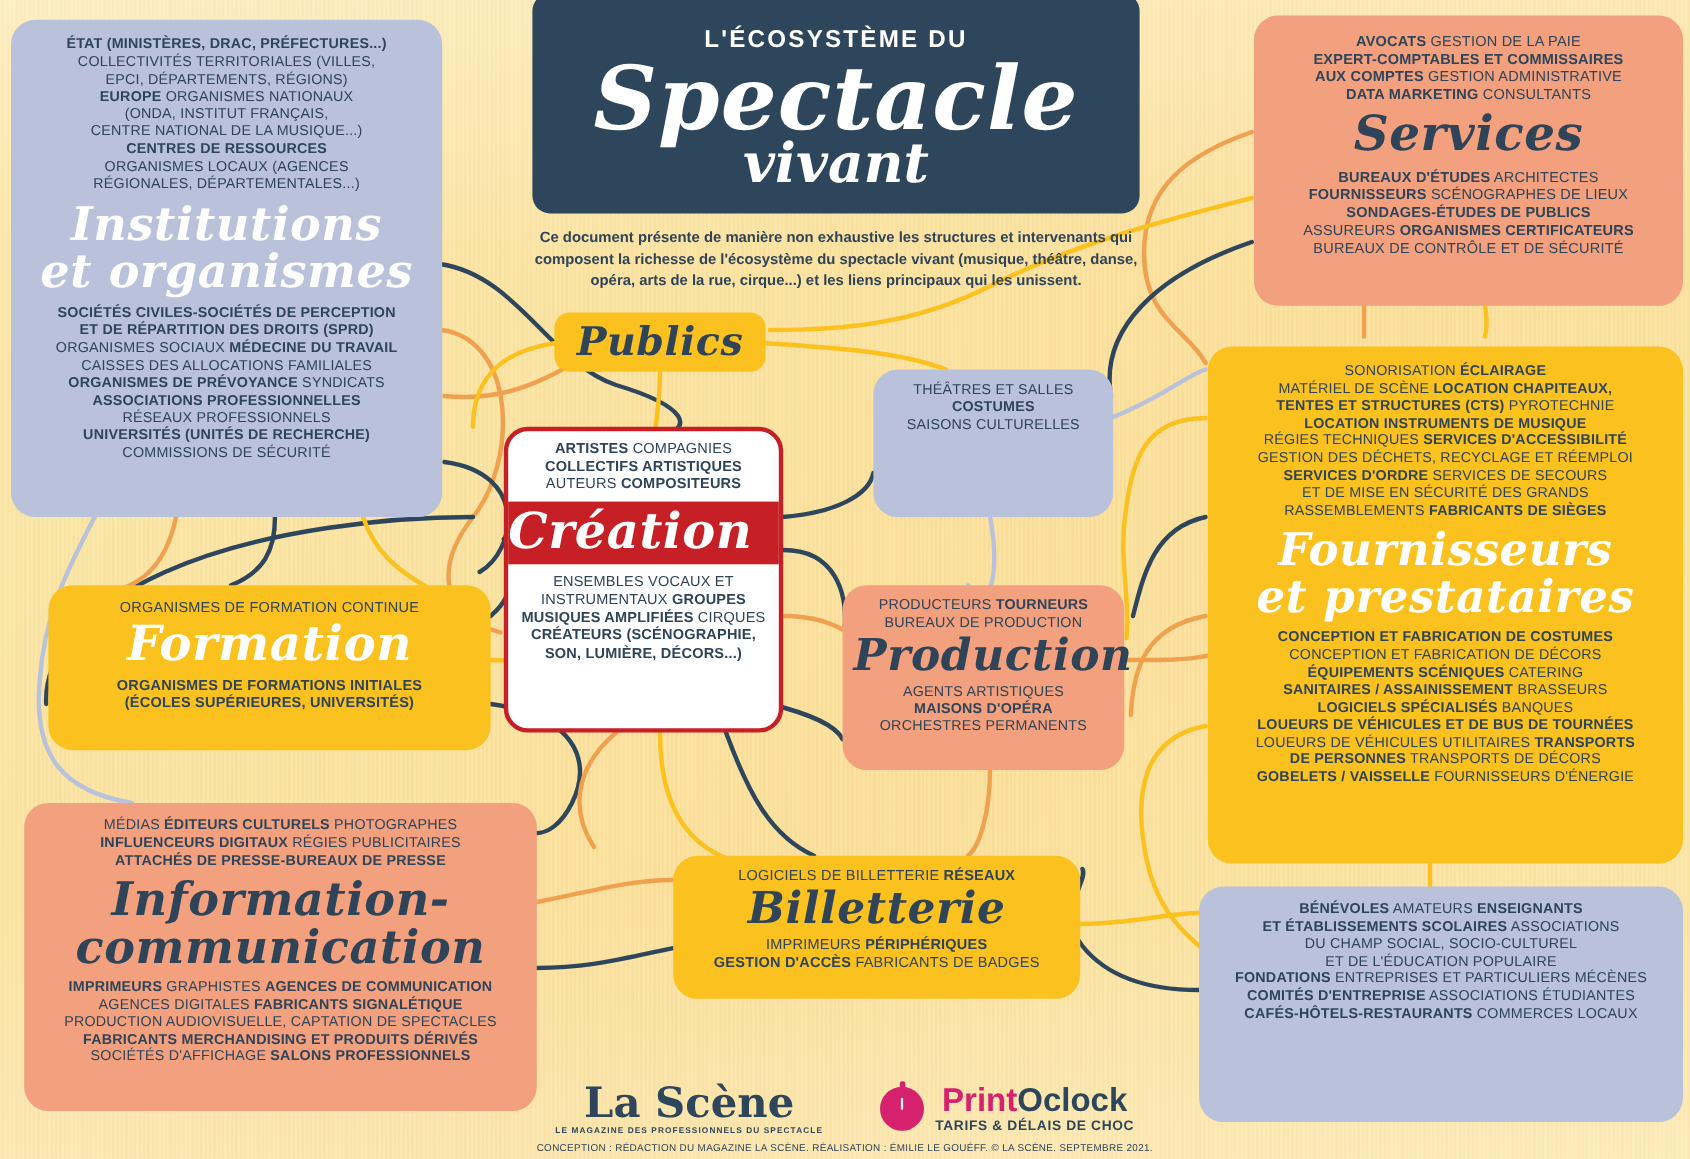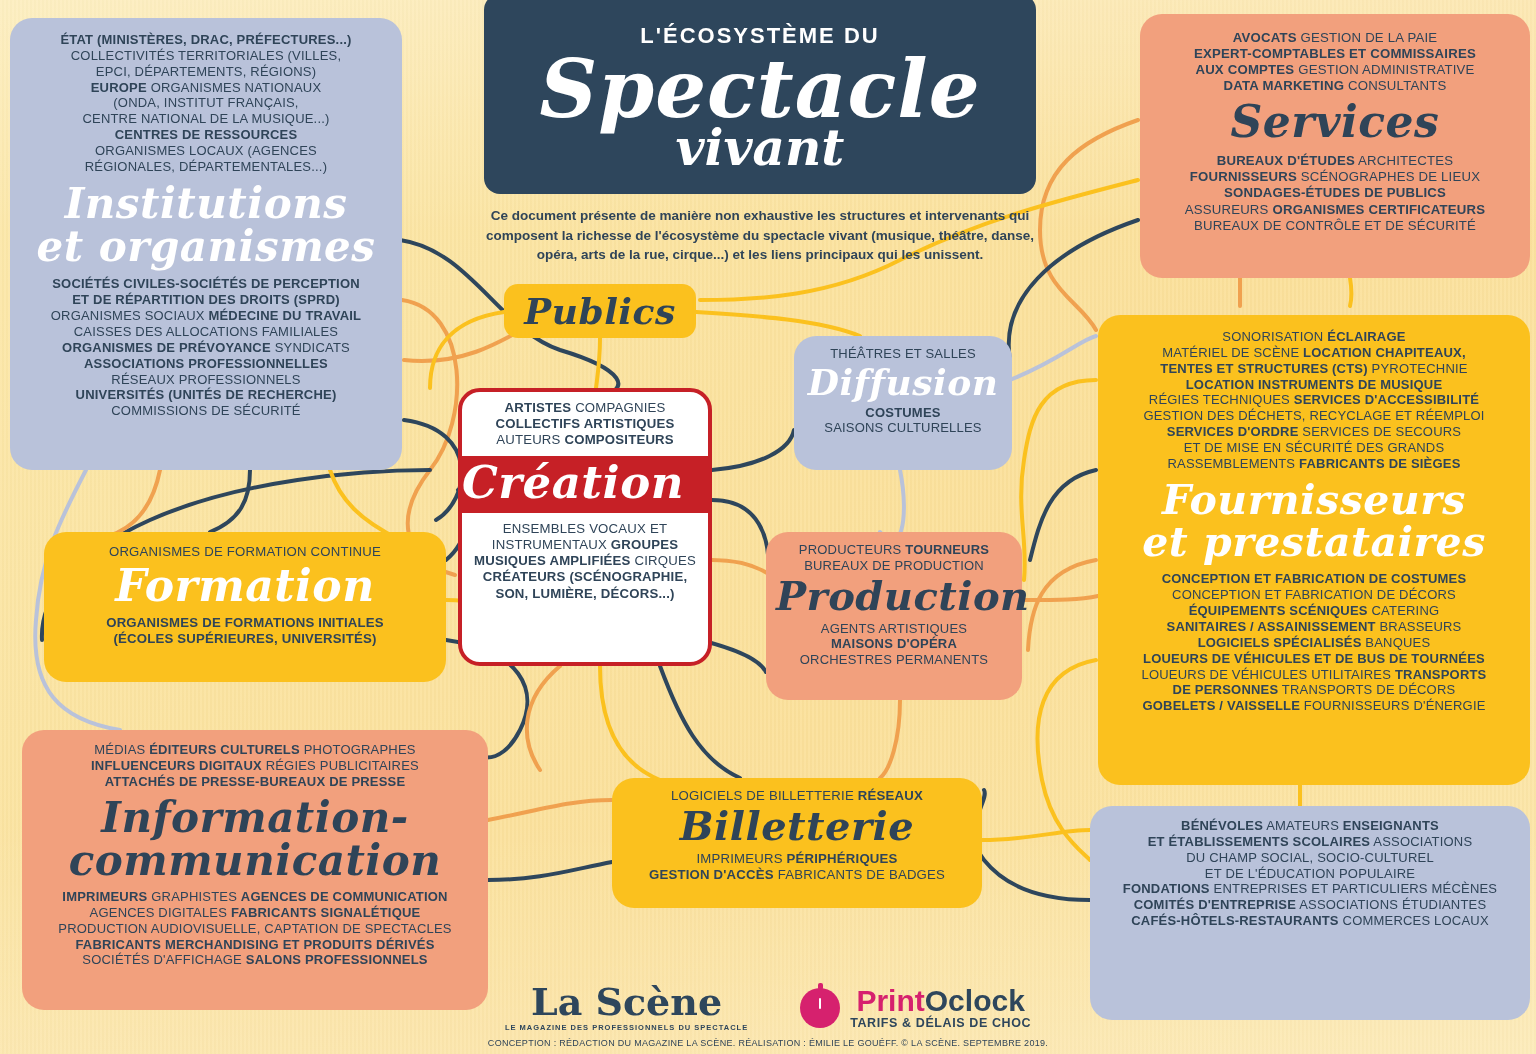--- a/index.html
+++ b/index.html
@@ -313,21 +313,20 @@
     SOCIÉTÉS D'AFFICHAGE <b>SALONS PROFESSIONNELS</b>
   </p>
 </div>
 
 <div class="box" id="publics">
   <p class="txt script cat-name">Publics</p>
 </div>
 
 <div class="box" id="diffusion">
   <p class="txt card-text">THÉÂTRES ET SALLES</p>
-  <p class="txt script cat-name">Diffusion</p>
   <p class="txt card-text">
     <b>COSTUMES</b><br>SAISONS CULTURELLES
   </p>
 </div>
 
 <div class="box" id="production">
   <p class="txt card-text">
     PRODUCTEURS <b>TOURNEURS</b><br>BUREAUX DE PRODUCTION
   </p>
   <p class="txt script cat-name">Production</p>
@@ -388,14 +387,14 @@
       <div class="ls-sub">LE MAGAZINE DES PROFESSIONNELS DU SPECTACLE</div>
     </div>
     <div id="printoclock">
       <div id="poc-icon"></div>
       <div id="poc-text">
         <div class="poc-main"><span>Print</span><span class="dark">Oclock</span></div>
         <div class="poc-sub">TARIFS &amp; DÉLAIS DE CHOC</div>
       </div>
     </div>
   </div>
-  <div id="credit">CONCEPTION : RÉDACTION DU MAGAZINE LA SCÈNE. RÉALISATION : ÉMILIE LE GOUÉFF. © LA SCÈNE. SEPTEMBRE 2019.</div>
+  <div id="credit">CONCEPTION : RÉDACTION DU MAGAZINE LA SCÈNE. RÉALISATION : ÉMILIE LE GOUÉFF. © LA SCÈNE. SEPTEMBRE 2021.</div>
 </div>
 
 </body></html>

